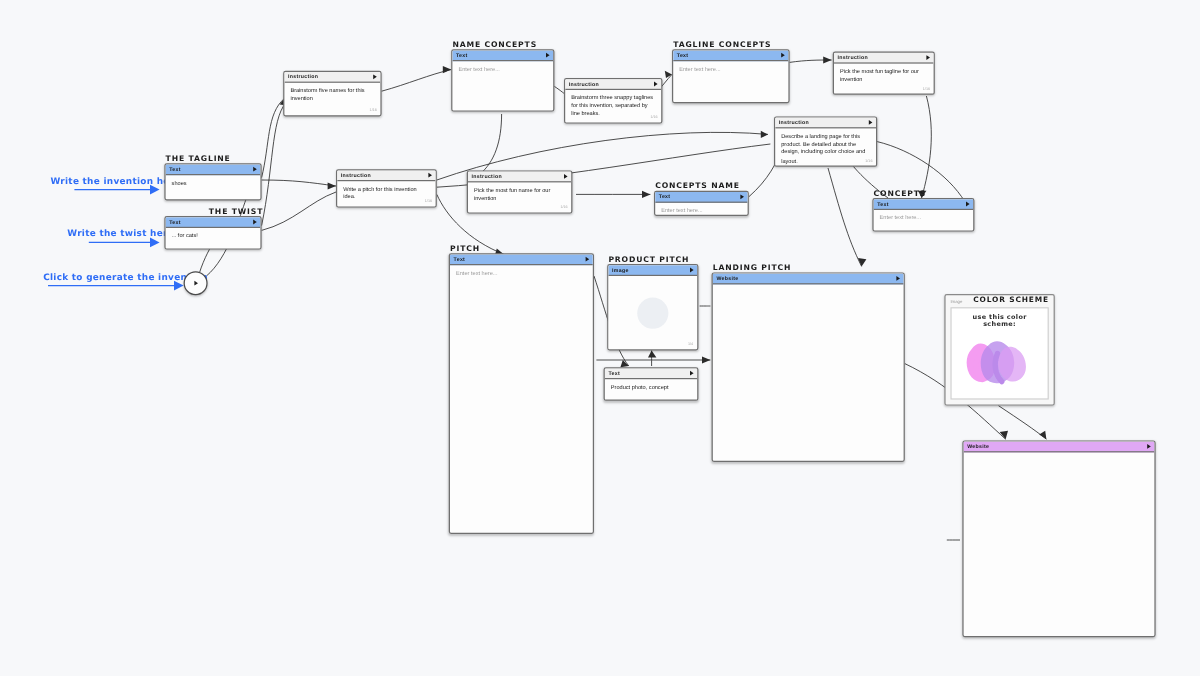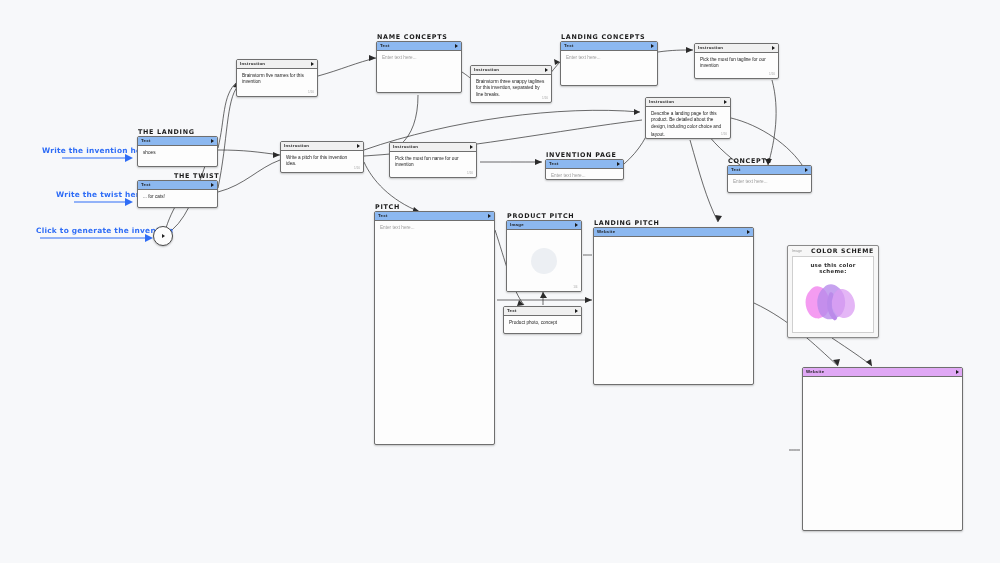--- a/index.html
+++ b/index.html
@@ -250,21 +250,21 @@
       <polygon points="133,158 125,154 125,162"></polygon>
       <polygon points="133,202 125,198 125,206"></polygon>
       <polygon points="153,238 145,234 145,242"></polygon>
     </g>
   </svg>
 
   <div class="annot" style="left:42px;top:146px;">Write the invention here</div>
   <div class="annot" style="left:56px;top:190px;">Write the twist here</div>
   <div class="annot" style="left:36px;top:226px;">Click to generate the invention</div>
 
-  <div class="caption" style="left:138px;top:128px;">THE LANDING</div>
+  <div class="caption" style="left:138px;top:128px;">THE TAGLINE</div>
   <div class="node" style="left:137px;top:136px;width:81px;height:31px;">
     <div class="node-head">
       <span class="head-label">Text</span>
       <span class="head-arrow"></span>
     </div>
     <div class="node-body">
       <div class="txt">shoes</div>
     </div>
     <div class="port" style="top:11px;height:18px;"></div>
   </div>
@@ -314,21 +314,21 @@
       <span class="head-label">Instruction</span>
       <span class="head-arrow"></span>
     </div>
     <div class="node-body">
       <div class="txt">Brainstorm three snappy taglines for this invention, separated by line breaks.</div>
       <span class="body-count">1/16</span>
     </div>
     <div class="port" style="top:12px;height:20px;"></div>
   </div>
 
-  <div class="caption" style="left:561px;top:33px;">LANDING CONCEPTS</div>
+  <div class="caption" style="left:561px;top:33px;">TAGLINE CONCEPTS</div>
   <div class="node" style="left:560px;top:41px;width:98px;height:45px;">
     <div class="node-head">
       <span class="head-label">Text</span>
       <span class="head-arrow"></span>
     </div>
     <div class="node-body">
       <div class="txt placeholder">Enter text here...</div>
     </div>
     <div class="port" style="top:12px;height:28px;"></div>
   </div>
@@ -362,21 +362,21 @@
       <span class="head-label">Instruction</span>
       <span class="head-arrow"></span>
     </div>
     <div class="node-body">
       <div class="txt">Pick the most fun name for our invention</div>
       <span class="body-count">1/16</span>
     </div>
     <div class="port" style="top:12px;height:20px;"></div>
   </div>
 
-  <div class="caption" style="left:546px;top:151px;">INVENTION PAGE</div>
+  <div class="caption" style="left:546px;top:151px;">CONCEPTS NAME</div>
   <div class="node" style="left:545px;top:159px;width:79px;height:21px;">
     <div class="node-head">
       <span class="head-label">Text</span>
       <span class="head-arrow"></span>
     </div>
     <div class="node-body">
       <div class="txt placeholder">Enter text here...</div>
     </div>
     <div class="port light" style="top:11px;height:9px;"></div>
   </div>

